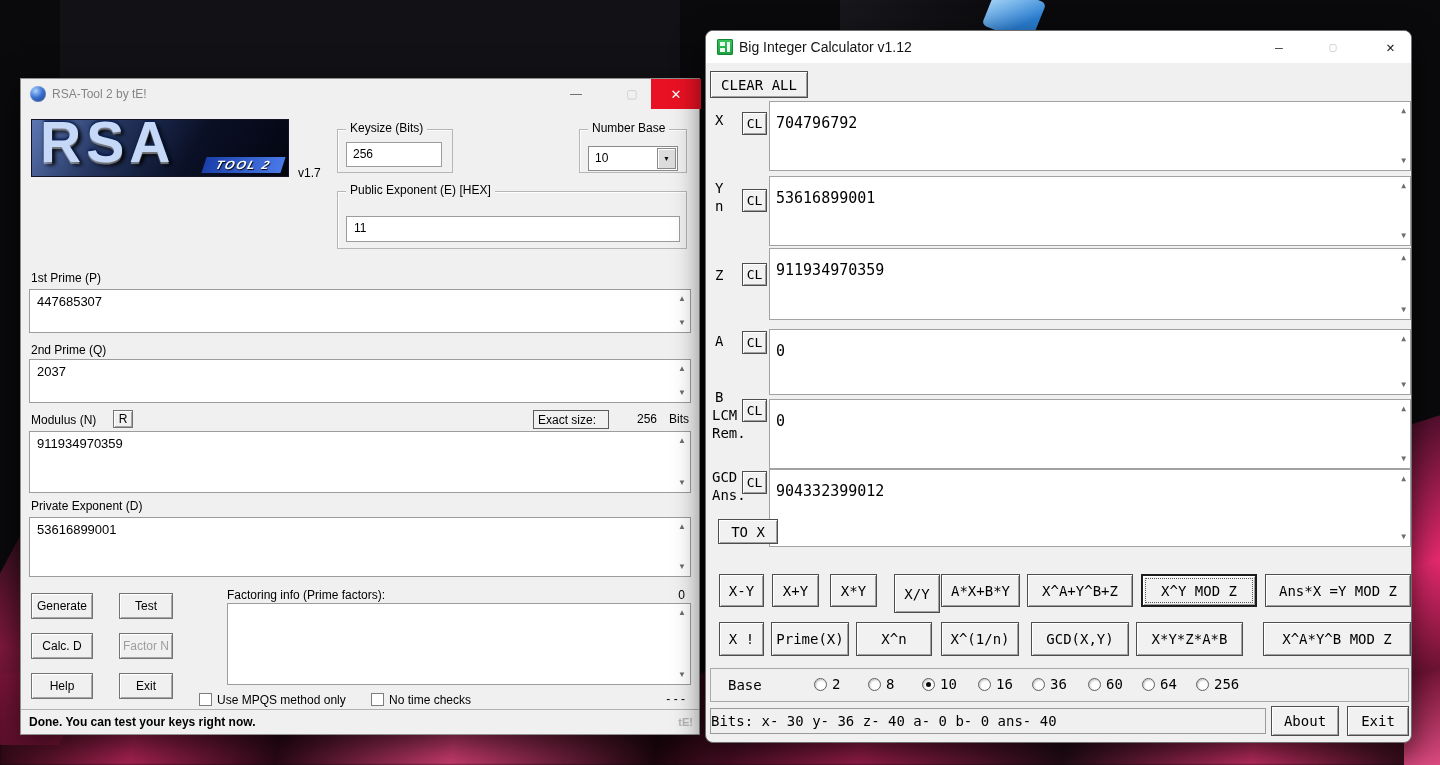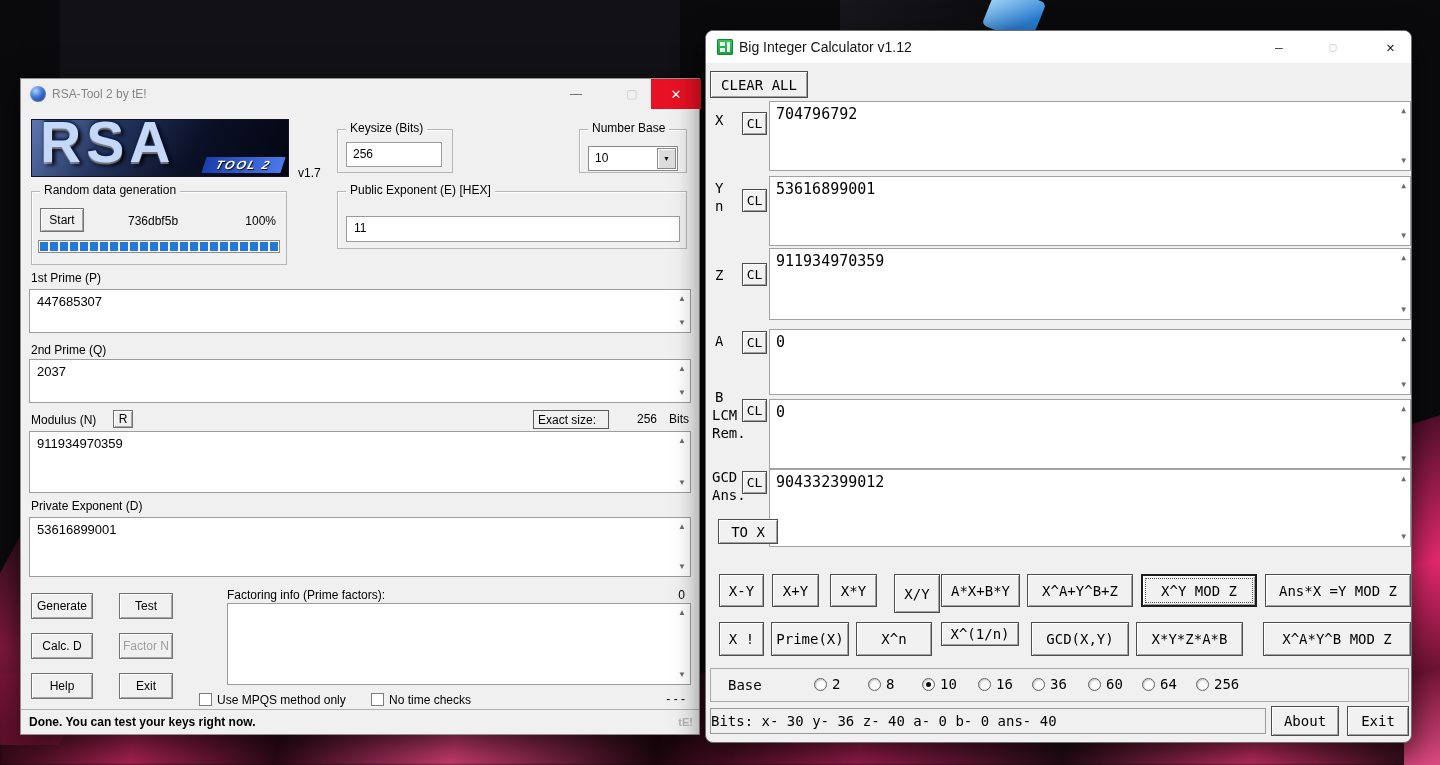--- a/index.html
+++ b/index.html
@@ -81,21 +81,21 @@
   #calc .max{left:604px;width:46px;height:32px;color:#c9c9c9;font-size:12px}
   #calc .close{left:662px;width:45px;height:32px;color:#1a1a1a;font-size:14px}
   .cbtn{position:absolute;background:#f1f1f1;border:1px solid #4d4d4d;
     box-shadow:inset 1px 1px 0 #ffffff,inset -1px -1px 0 #a0a0a0;
     display:flex;align-items:center;justify-content:center;font-size:14px;
     font-family:"DejaVu Sans Mono","Liberation Mono",monospace;white-space:nowrap}
   .cbtn.default{border:2px solid #1c1c1c;outline:1px dotted #555;outline-offset:-5px}
   .calc-lbl{position:absolute;font-size:14px;white-space:nowrap}
   .cl-btn{left:36px;width:25px;height:23px;font-size:13px}
   .calc-box{position:absolute;left:63px;width:642px;background:#fff;border:1px solid #a2a2a2}
-  .calc-box .val{padding:3px 6px;font-size:15px;word-break:break-all}
+  .calc-box .val{padding:12px 6px;font-size:15px;word-break:break-all}
   .base-opt{position:absolute;top:645px;height:16px;display:flex;align-items:center;gap:5px;font-size:14px}
   .radio{width:13px;height:13px;border-radius:50%;background:#fff;border:1px solid #5f5f5f;position:relative;flex:none;
     box-shadow:inset 1px 1px 2px rgba(0,0,0,.25)}
   .radio.sel::after{content:"";position:absolute;left:3px;top:3px;width:5px;height:5px;border-radius:50%;background:#0a0a0a}
   #bits-box{position:absolute;left:4px;top:677px;width:556px;height:26px;border:1px solid #9a9a9a;background:#f0f0f0;
     font-size:14px;line-height:24px;white-space:nowrap;overflow:hidden}
   #base-frame{position:absolute;left:4px;top:637px;width:699px;height:34px;border:1px solid #a8a8a8}
 </style>
 </head>
 <body>
@@ -132,29 +132,20 @@
   </div>
 
   <div class="groupbox" style="left:558px;top:50px;width:108px;height:44px">
     <div class="legend">Number Base</div>
     <div id="rsa-combo">
       <div class="cval">10</div>
       <div class="cbtn-arrow">▼</div>
     </div>
   </div>
 
-  <div class="groupbox" style="left:10px;top:112px;width:256px;height:74px">
-    <div class="legend">Random data generation</div>
-    <div class="xbtn" style="left:8px;top:16px;width:44px;height:24px">Start</div>
-    <div class="lbl" style="left:96px;top:22px">736dbf5b</div>
-    <div class="lbl" style="right:10px;top:22px">100%</div>
-    <div id="progress">
-        <div class="fill"></div>
-      </div>
-  </div>
 
   <div class="groupbox" style="left:316px;top:112px;width:350px;height:58px">
     <div class="legend">Public Exponent (E) [HEX]</div>
     <div class="field" style="left:8px;top:24px;width:334px;height:26px">
       <div class="val" style="font-size:12px">11</div>
     </div>
   </div>
 
   <div class="lbl" style="left:10px;top:192px">1st Prime (P)</div>
   <div class="field" style="left:8px;top:210px;width:662px;height:44px">
@@ -288,21 +279,21 @@
   <div class="cbtn" style="left:124px;top:543px;width:47px;height:33px">X*Y</div>
   <div class="cbtn" style="left:188px;top:543px;width:46px;height:39px">X/Y</div>
   <div class="cbtn" style="left:235px;top:543px;width:79px;height:33px">A*X+B*Y</div>
   <div class="cbtn" style="left:321px;top:543px;width:106px;height:33px">X^A+Y^B+Z</div>
   <div class="cbtn default" style="left:435px;top:543px;width:116px;height:33px">X^Y MOD Z</div>
   <div class="cbtn" style="left:559px;top:543px;width:146px;height:33px">Ans*X =Y MOD Z</div>
 
   <div class="cbtn" style="left:13px;top:591px;width:45px;height:34px">X !</div>
   <div class="cbtn" style="left:65px;top:591px;width:78px;height:34px">Prime(X)</div>
   <div class="cbtn" style="left:150px;top:591px;width:76px;height:34px">X^n</div>
-  <div class="cbtn" style="left:235px;top:591px;width:78px;height:24px">X^(1/n)</div>
+  <div class="cbtn" style="left:235px;top:591px;width:78px;height:34px">X^(1/n)</div>
   <div class="cbtn" style="left:325px;top:591px;width:98px;height:34px">GCD(X,Y)</div>
   <div class="cbtn" style="left:430px;top:591px;width:107px;height:34px">X*Y*Z*A*B</div>
   <div class="cbtn" style="left:557px;top:591px;width:148px;height:34px">X^A*Y^B MOD Z</div>
 
   <div id="base-frame"></div>
   <div class="calc-lbl" style="left:22px;top:646px">Base</div>
   <div class="base-opt" style="left:108px">
     <div class="radio"></div>
     <span>2</span>
   </div>

